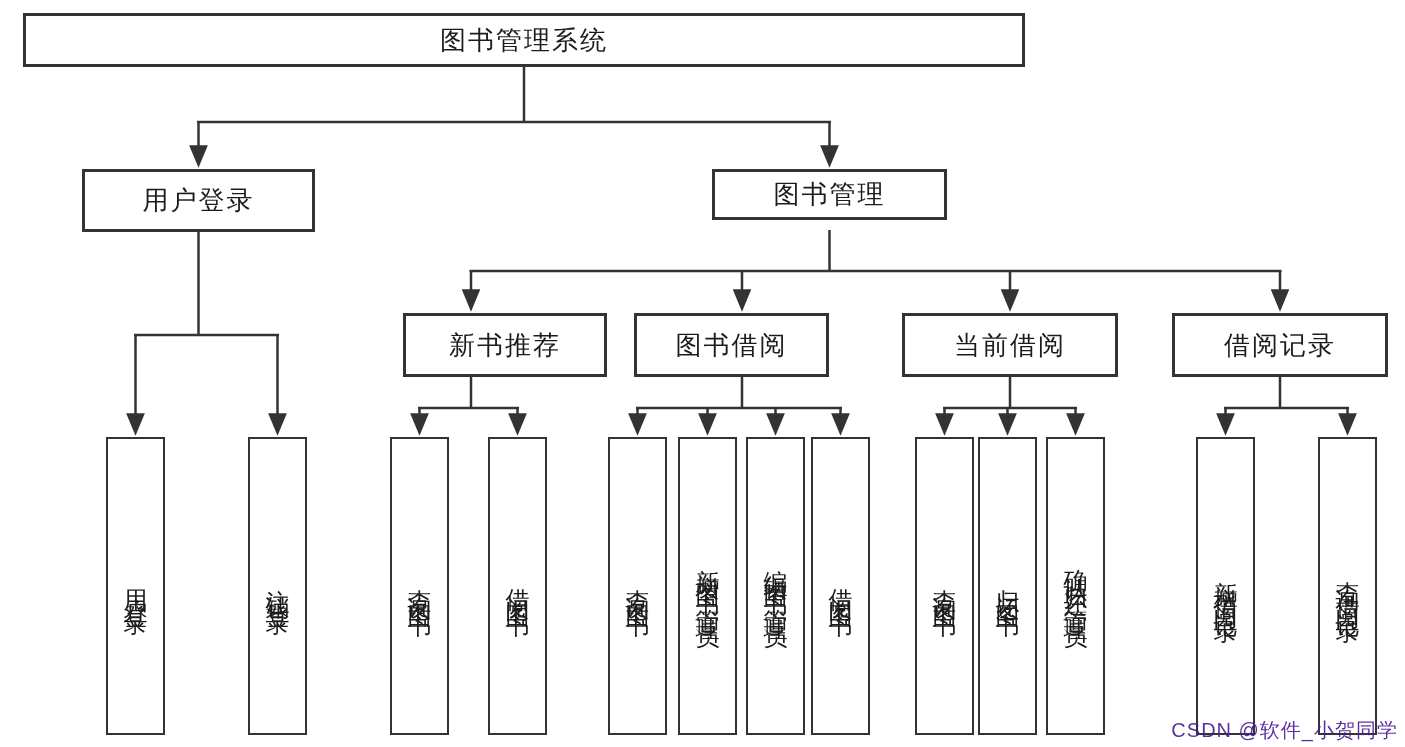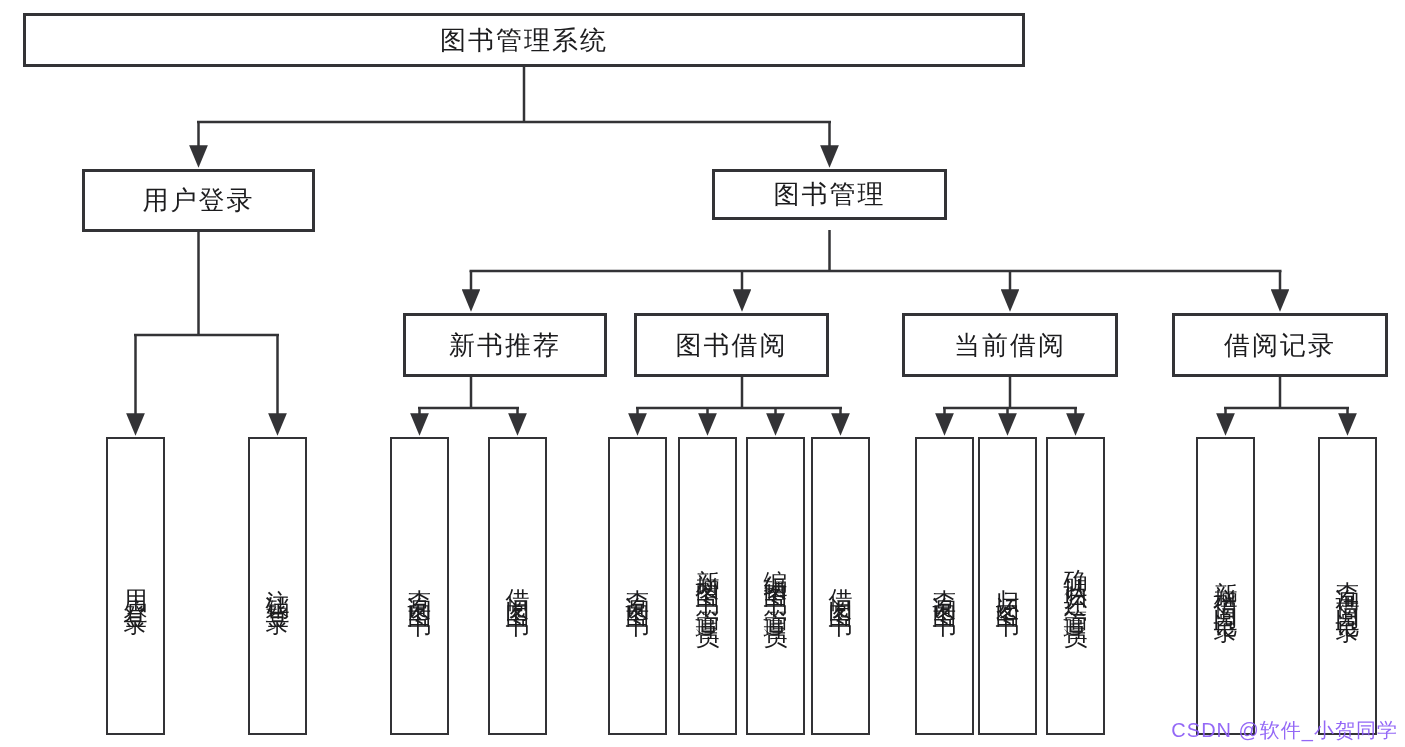--- a/index.html
+++ b/index.html
@@ -44,21 +44,21 @@
     letter-spacing: 8px;
     line-height: 1;
     white-space: nowrap;
   }
   .watermark {
     position: absolute;
     right: 7px;
     bottom: 3px;
     font-size: 20px;
     letter-spacing: 1px;
-    color: #8b5cf6;
+    color: #4c1d95;
     opacity: 0.92;
     white-space: nowrap;
     z-index: 5;
   }
 </style>
 </head>
 <body>
 
 <div class="canvas">
 

